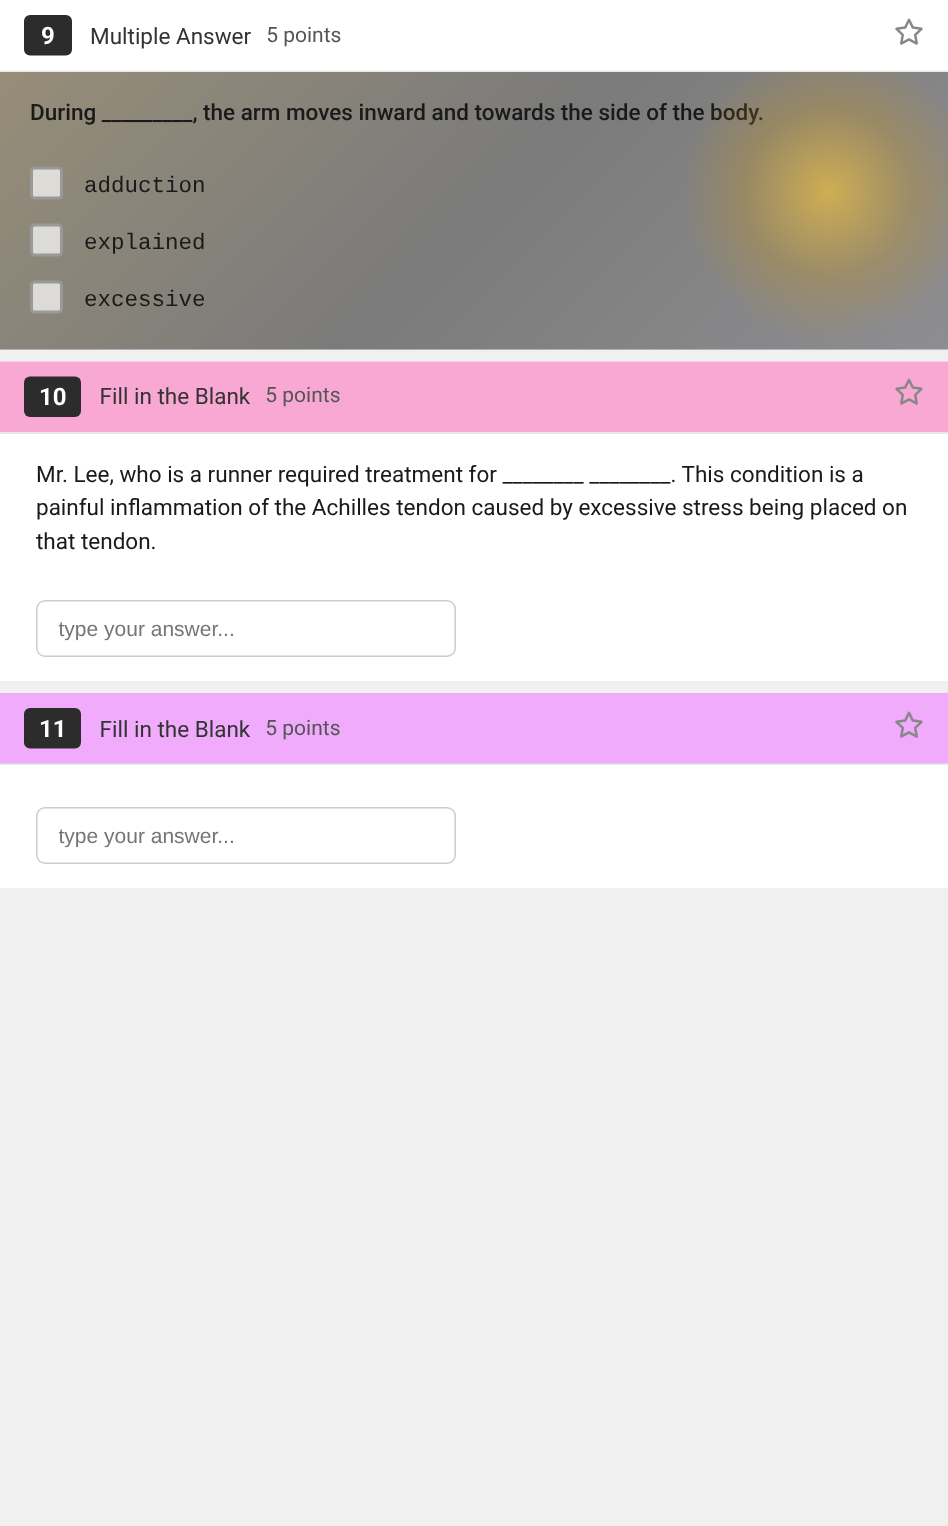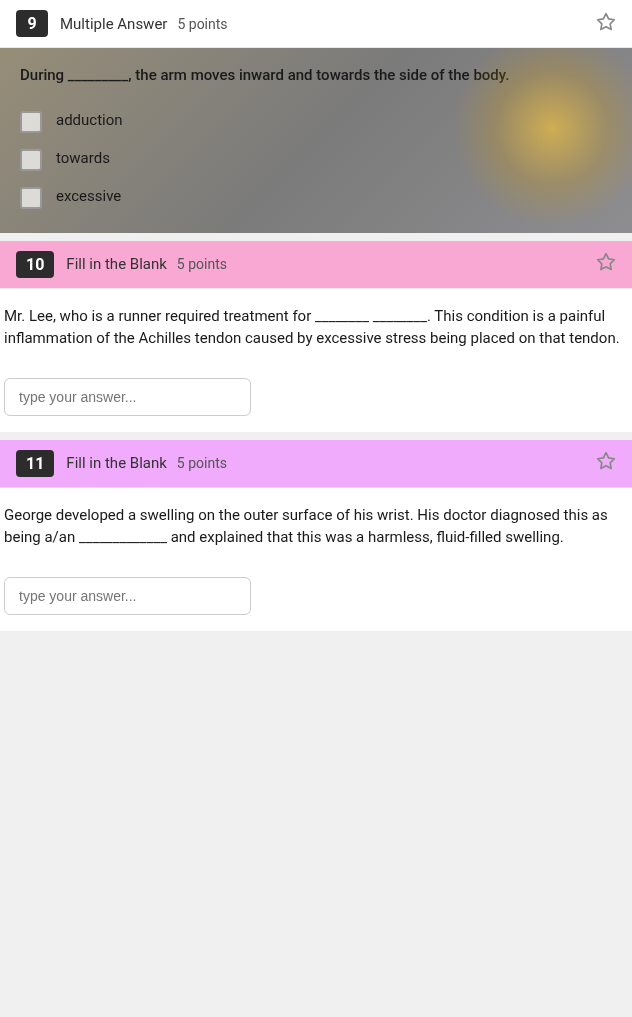--- a/index.html
+++ b/index.html
@@ -93,54 +93,55 @@
       font-weight: 500;
     }
 
     .options-list {
       list-style: none;
       padding: 0;
     }
 
     .option-item {
       display: flex;
-      align-items: flex-start;
+      align-items: flex-end;
       padding: 8px 0;
       font-size: 15px;
       color: #1a1a1a;
       cursor: pointer;
+      font-family: Liberation Mono, monospace;
     }
 
     .checkbox {
       width: 22px;
       height: 22px;
       border: 2px solid #999;
       border-radius: 3px;
       margin-right: 14px;
       background: rgba(255,255,255,0.7);
       flex-shrink: 0;
       display: flex;
       align-items: center;
       justify-content: center;
     }
 
     .answer-input {
-      width: 247px;
+      width: 280px;
       padding: 10px 14px;
       border: 1.5px solid #ccc;
       border-radius: 6px;
       font-size: 14px;
       color: #999;
       background: #fff;
       margin-top: 12px;
       outline: none;
     }
 
     .question-10-body, .question-11-body {
-      padding: 16px 4px;
+      padding: 16px 24px;
     }
 
     .question-10-header {
       background: #f9a8d4;
     }
 
     .question-11-header {
       background: #f0abfc;
     }
   </style>
@@ -161,21 +162,21 @@
 
   <div class="question-9-body">
     <p class="question-text">During _________, the arm moves inward and towards the side of the body.</p>
     <ul class="options-list">
       <li class="option-item">
         <div class="checkbox"></div>
         <span>adduction</span>
       </li>
       <li class="option-item">
         <div class="checkbox"></div>
-        <span>towards</span>
+        <span>explained</span>
       </li>
       <li class="option-item">
         <div class="checkbox"></div>
         <span>excessive</span>
       </li>
     </ul>
   </div>
 </div>
 
 <div class="question-block">
@@ -200,16 +201,15 @@
     <div class="question-number">11</div>
     <span class="question-type">Fill in the Blank</span>
     <span class="question-points">5 points</span>
     <span class="pin-icon">
       <svg width="20" height="20" viewBox="0 0 24 24" fill="none" stroke="#888" stroke-width="2" stroke-linecap="round" stroke-linejoin="round">
         <path d="M12 2L15.09 8.26L22 9.27L17 14.14L18.18 21.02L12 17.77L5.82 21.02L7 14.14L2 9.27L8.91 8.26L12 2Z"></path>
       </svg>
     </span>
   </div>
   <div class="question-11-body">
-    <p class="question-text">George developed a swelling on the outer surface of his wrist. His doctor diagnosed this as being a/an _____________ and explained that this was a harmless, fluid-filled swelling.</p>
     <input type="text" class="answer-input" placeholder="type your answer..." style="">
   </div>
 </div>
 
 </body></html>

